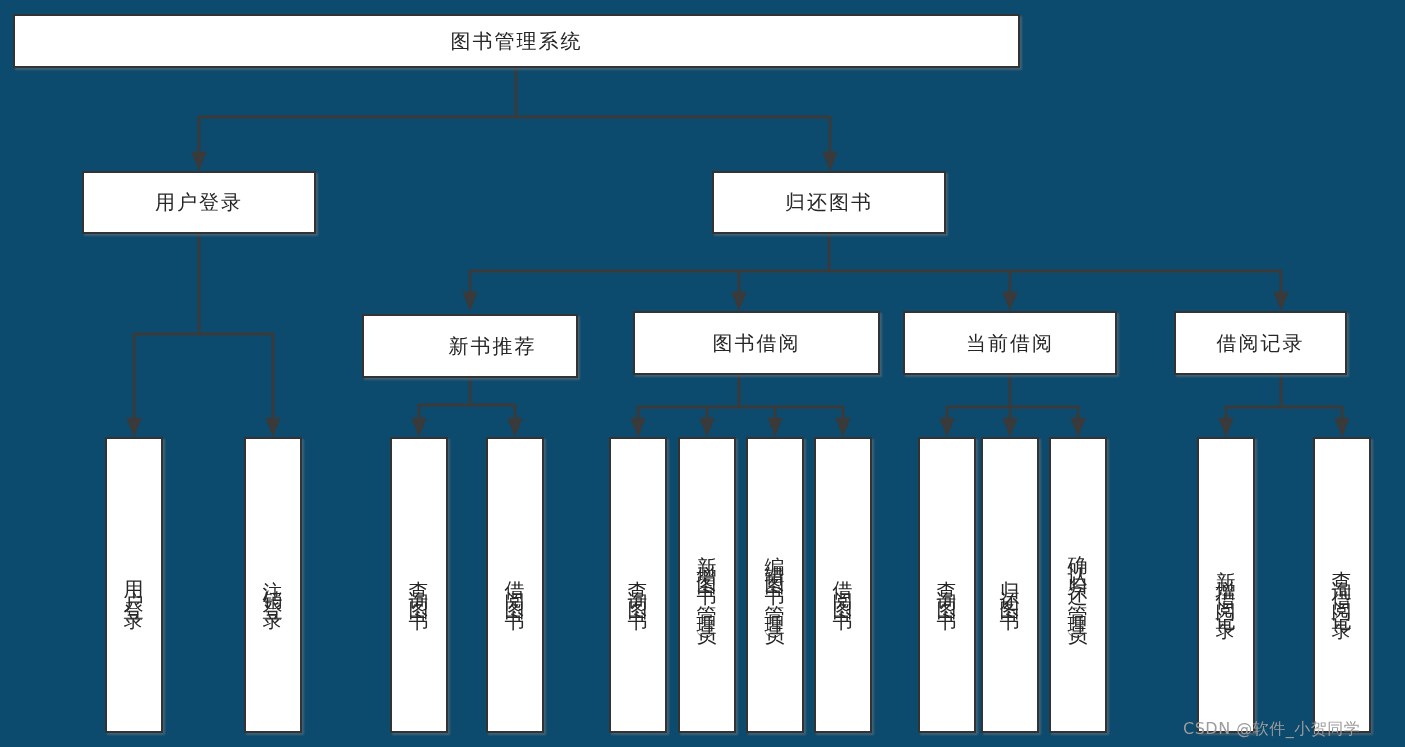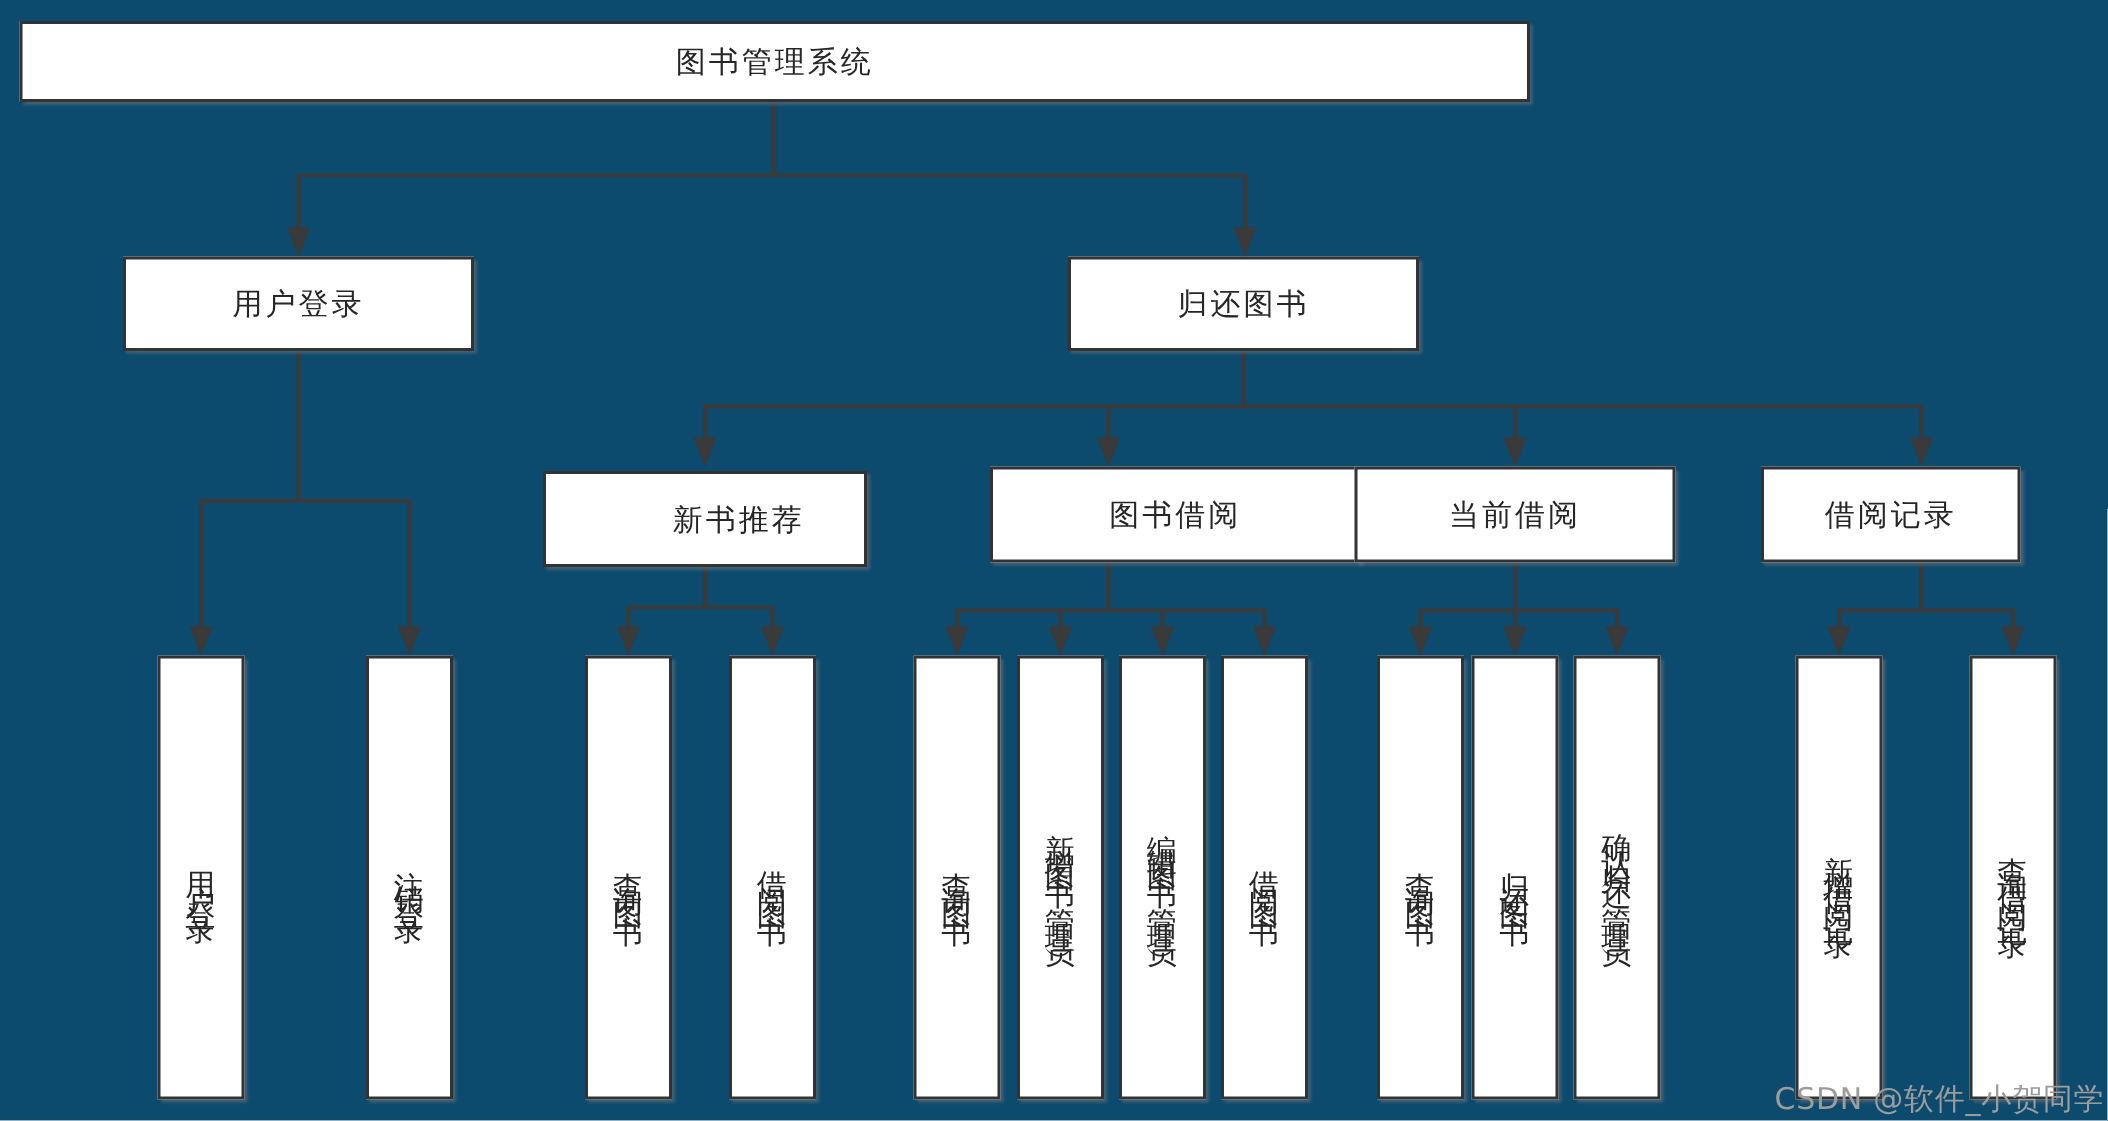--- a/index.html
+++ b/index.html
@@ -51,42 +51,42 @@
     letter-spacing: 10px;
     line-height: 1;
     color: #262626;
     white-space: nowrap;
   }
   
   .n-root            { left: 13px;   top: 14px;  width: 1007px; height: 54px; }
   .n-user-login      { left: 82px;   top: 171px; width: 234px;  height: 63px; }
   .n-book-mgmt       { left: 712px;  top: 171px; width: 234px;  height: 63px; }
   .n-new-rec         { left: 362px;  top: 314px; width: 216px;  height: 64px; padding-left: 45px; }
-  .n-book-borrow     { left: 633px;  top: 311px; width: 247px;  height: 64px; margin-left: 27px; }
+  .n-book-borrow     { left: 633px;  top: 311px; width: 247px;  height: 64px; }
   .n-current-borrow  { left: 903px;  top: 311px; width: 214px;  height: 64px; text-align: center; }
   .n-borrow-records  { left: 1174px; top: 311px; width: 173px;  height: 64px; }
   .leaf { top: 437px; width: 58px; height: 296px; }
   .n-leaf-1  { left: 105px; }
   .n-leaf-2  { left: 244px; }
   .n-leaf-3  { left: 390px; }
   .n-leaf-4  { left: 486px; }
   .n-leaf-5  { left: 609px; }
   .n-leaf-6  { left: 678px; }
   .n-leaf-7  { left: 746px; }
   .n-leaf-8  { left: 814px; }
   .n-leaf-9  { left: 918px; }
   .n-leaf-10 { left: 981px; }
   .n-leaf-11 { left: 1049px; }
   .n-leaf-12 { left: 1197px; }
   .n-leaf-13 { left: 1313px; }
   .watermark {
     position: absolute;
     left: 1183px;
     top: 719px;
-    font-size: 20px;
+    font-size: 16px;
     color: #9c9c9c;
     white-space: nowrap;
     z-index: 5;
     letter-spacing: 0.5px;
   }
 </style>
 </head>
 <body>
 
 <div class="canvas">

